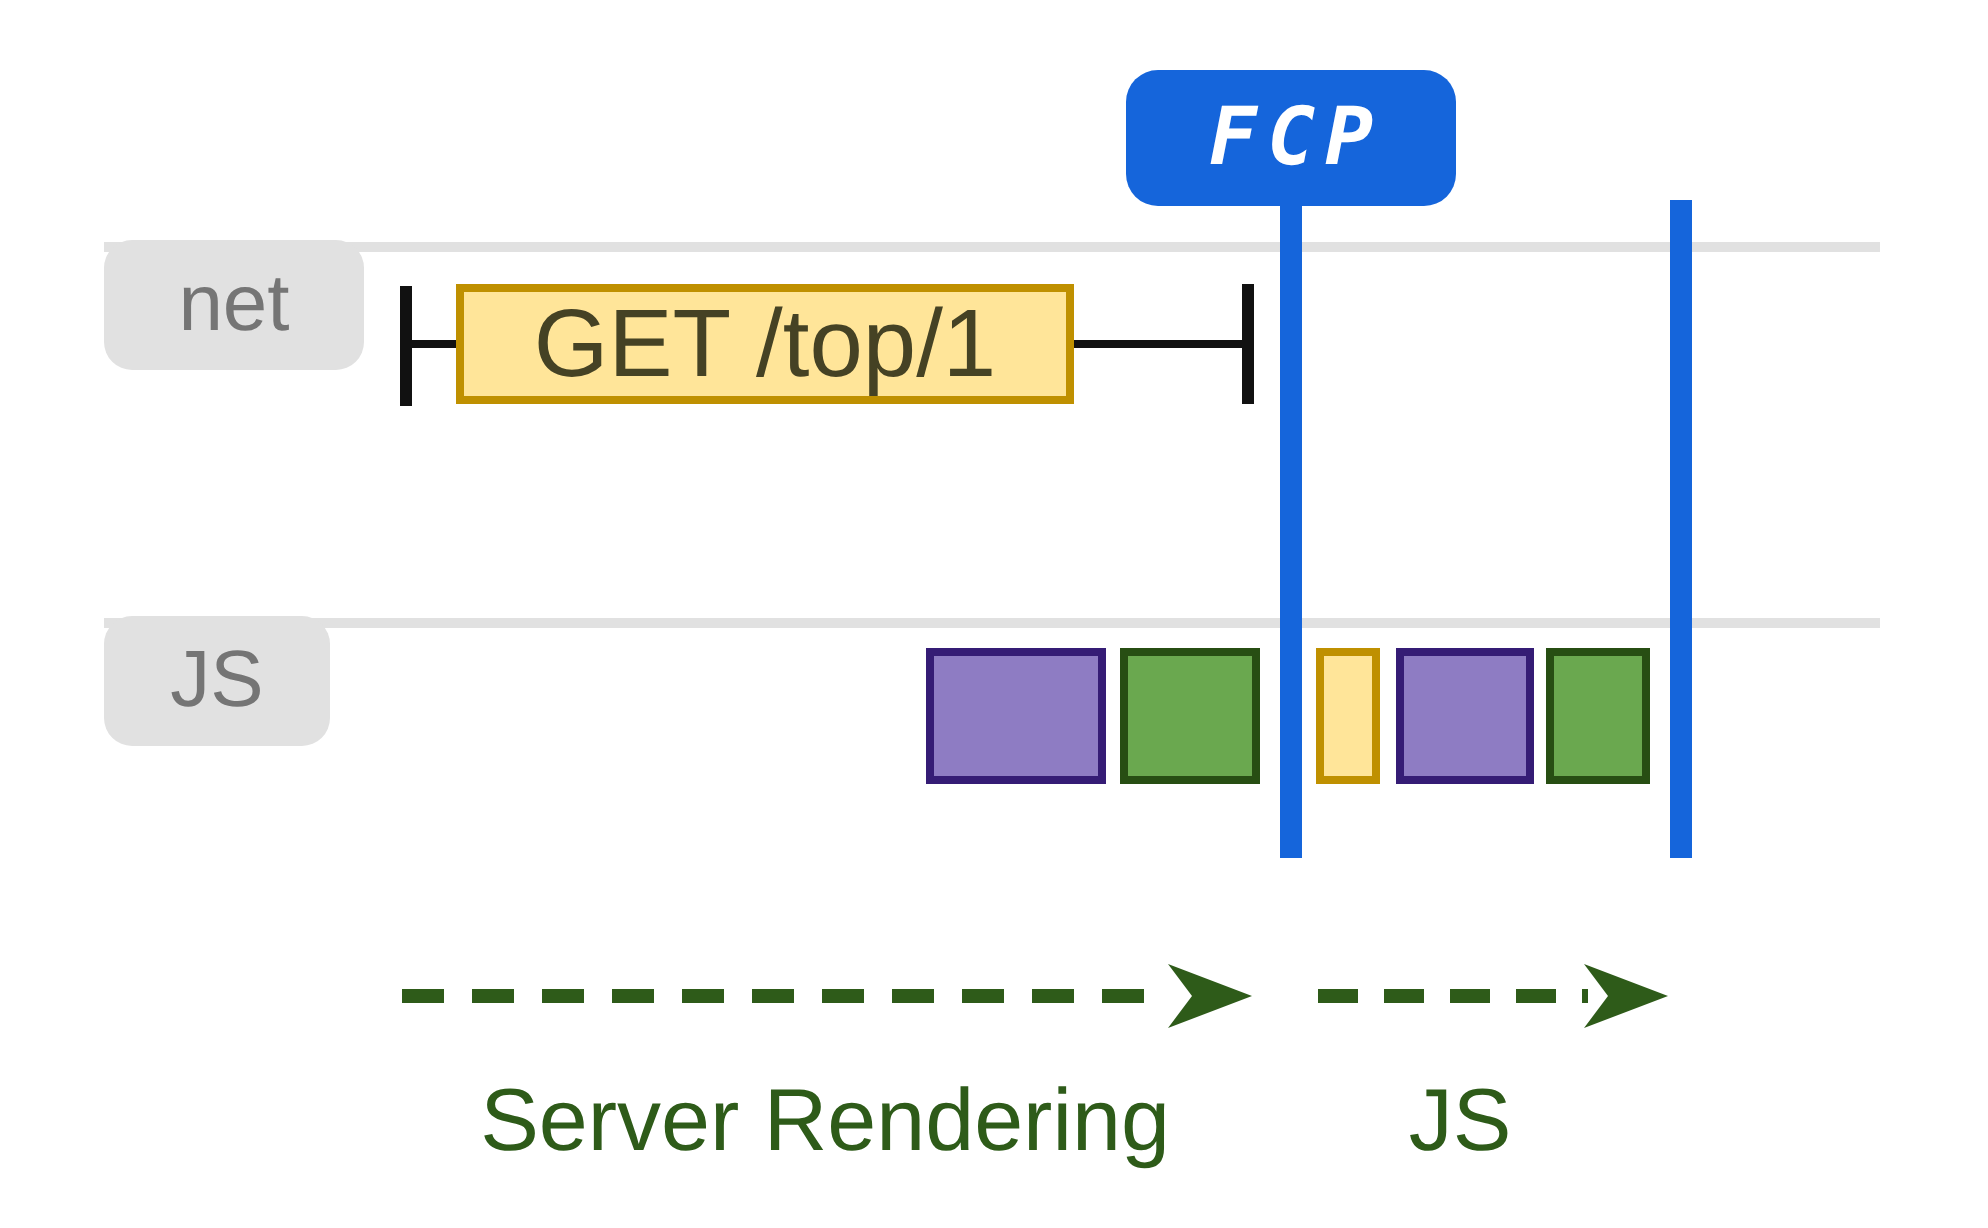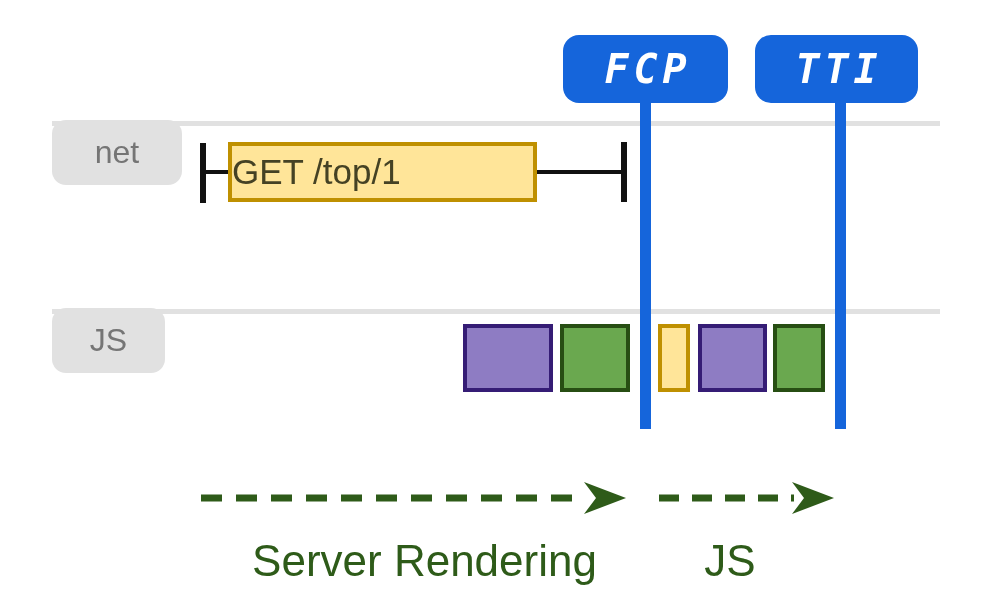--- a/index.html
+++ b/index.html
@@ -58,21 +58,21 @@
   .line-net { top: 121px; }
   .line-js  { top: 309px; }
 
   
   .track-label {
     position: absolute;
     height: 65px;
     background: var(--gray_track);
     border-radius: 14px;
     color: var(--gray_text);
-    font-size: 32px;
+    font-size: 40px;
     display: flex;
     align-items: center;
     justify-content: center;
     z-index: 2;
   }
   .label-net { left: 52px; top: 120px; width: 130px; }
   .label-js  { left: 52px; top: 308px; width: 113px; }
 
   
   .whisker-bar {
@@ -99,21 +99,22 @@
     position: absolute;
     left: 228px;
     top: 142px;
     width: 309px;
     height: 60px;
     box-sizing: border-box;
     background: var(--yellow_fill);
     border: 4px solid var(--yellow_border);
     display: flex;
     align-items: center;
-    font-size: 35px;
+    justify-content: center;
+    font-size: 48px;
     color: var(--request_text);
     z-index: 4;
   }
 
   
   .task-box {
     position: absolute;
     top: 324px;
     height: 68px;
     box-sizing: border-box;
@@ -130,33 +131,30 @@
 
   
   .phase-label {
     position: absolute;
     top: 536px;
     font-size: 44px;
     color: var(--dark_green);
     text-align: center;
     z-index: 2;
   }
-  .phase-sr { left: 187px; width: 475px; }
+  .phase-sr { left: 175px; width: 475px; }
   .phase-js { left: 655px; width: 150px; }
 </style>
 </head>
 <body>
 
 <div class="stage">
 
   <div class="badge badge-fcp">
     <span class="badge-text">FCP</span>
-  </div>
-  <div class="badge badge-tti">
-    <span class="badge-text">TTI</span>
   </div>
 
   <div class="vline vline-fcp"></div>
   <div class="vline vline-tti"></div>
 
   <div class="track-line line-net"></div>
   <div class="track-label label-net">
     <span>net</span>
   </div>
   <div class="whisker-bar bar-left"></div>

